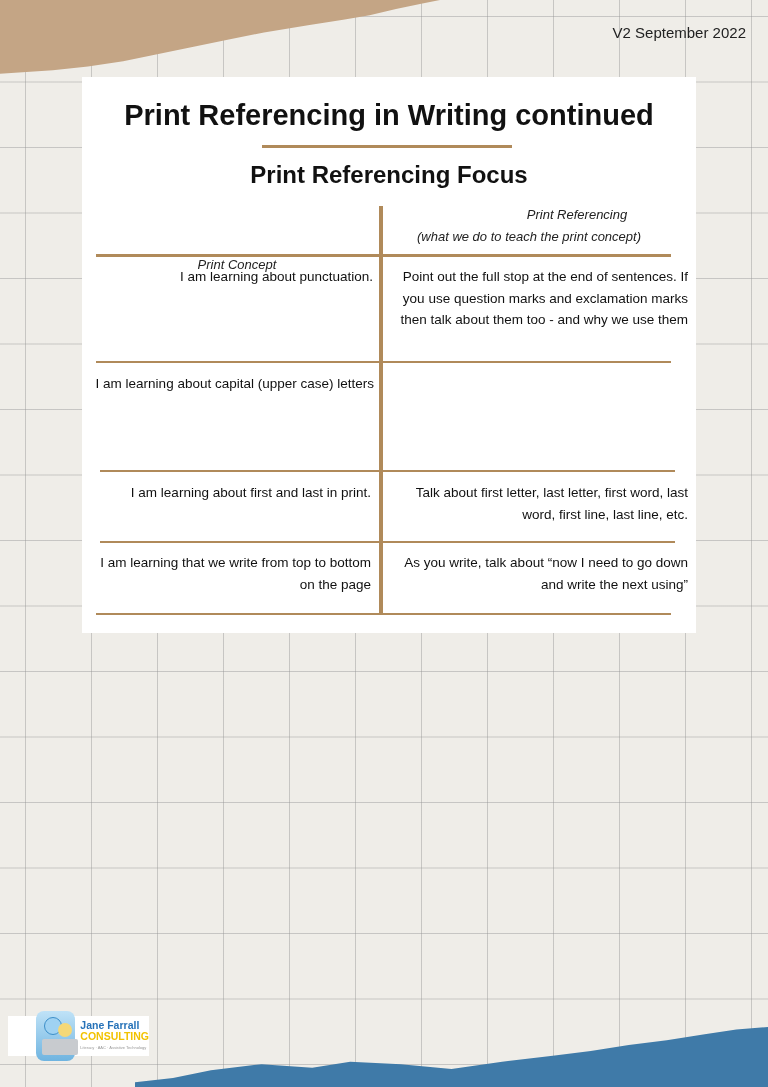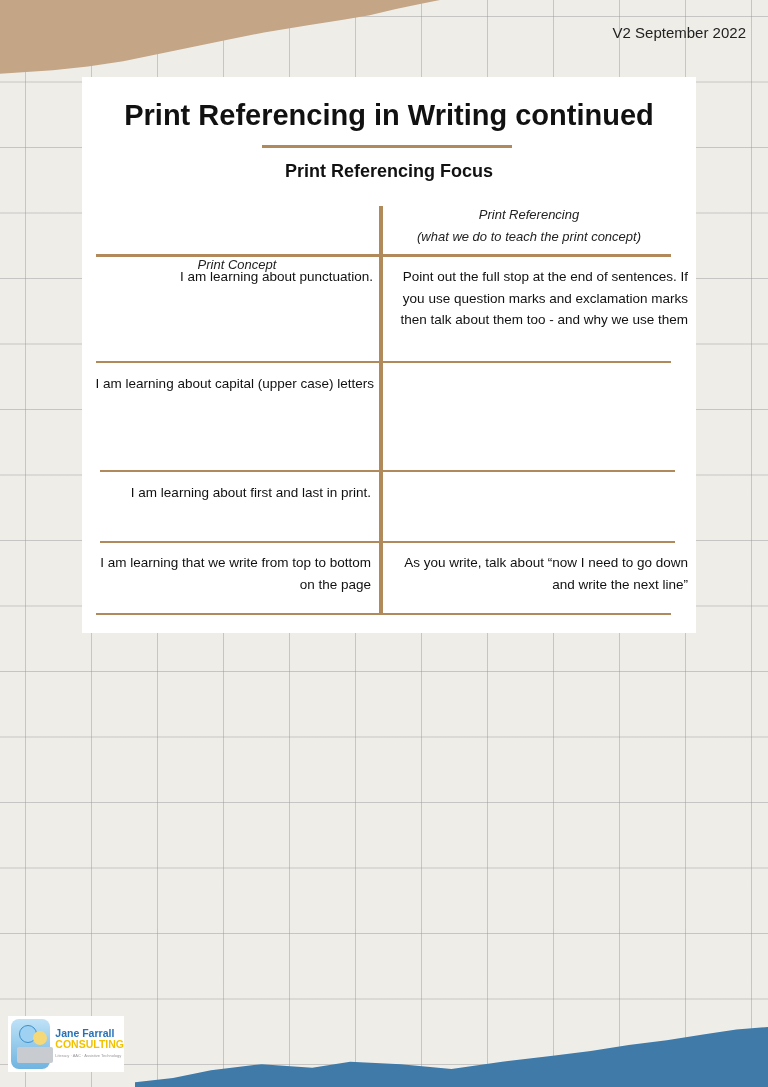--- a/index.html
+++ b/index.html
@@ -32,31 +32,31 @@
   .title {
     position:absolute; left:0; right:0; top:22px; text-align:center;
     font-size:29px; font-weight:bold; color:#111;
   }
   .title-rule {
     position:absolute; left:180px; top:145px; width:250px; height:3px; background:#b08a5a;
   }
   .title-rule { top:68px; }
   .subtitle {
     position:absolute; left:0; right:0; top:84px; text-align:center;
-    font-size:18px; font-weight:bold; color:#111;
+    font-size:24px; font-weight:bold; color:#111;
   }
   .vdiv { position:absolute; left:297px; top:129px; width:4px; height:409px; background:#b08a5a; }
   .hline { position:absolute; height:2px; background:#b08a5a; }
   .hdr {
     position:absolute; font-style:italic; font-size:13px; color:#222; text-align:center;
   }
   .cell { position:absolute; font-size:13.5px; line-height:21.5px; color:#111;text-align:right; }
   .logo {
-    position:absolute; left:8px; top:1016px; width:116px; height:56px; background:#fff;
-    display:flex; align-items:center;
+    position:absolute; left:8px; top:1016px; width:116px; height:40px; background:#fff;
+    display:flex; align-items:center;padding-left:25px;
   }
   .logo-icon {
     width:48px; height:50px; margin-left:3px; border-radius:8px;
     background:linear-gradient(#bfe2f7,#6fb4e0); position:relative;
   }
   .logo-icon .p1 { position:absolute; left:8px; top:6px; width:16px; height:16px; border-radius:50%; background:#9fd2f2; border:1px solid #3d8fc9; }
   .logo-icon .p2 { position:absolute; left:22px; top:12px; width:14px; height:14px; border-radius:50%; background:#f5d877; }
   .logo-icon .laptop { position:absolute; left:6px; top:28px; width:36px; height:16px; background:#c8cbcf; border-radius:2px; }
   .logo-text { margin-left:5px; line-height:11px; }
   .logo-text .n { color:#2672b8; font-weight:bold; font-size:10.5px; }
@@ -72,40 +72,41 @@
 <div class="version">V2 September 2022</div>
 
 <div class="card">
   <div class="title">Print Referencing in Writing continued</div>
   <div class="title-rule"></div>
   <div class="subtitle">Print Referencing Focus</div>
 
   <div class="vdiv"></div>
 
   <div class="hdr" style="left:20px;top:152px;width:270px;margin-top:28px;">Print Concept</div>
-  <div class="hdr" style="left:302px;top:130px;width:290px;">Print Referencing</div>
+  <div class="hdr" style="left:302px;top:130px;width:290px;padding-left:48px;">Print Referencing</div>
   <div class="hdr" style="left:302px;top:152px;width:290px;">(what we do to teach the print concept)</div>
 
   <div class="hline" style="left:14px;top:177px;width:575px;height:3px;"></div>
 
   <div class="cell" style="left:16px;top:189px;width:275px;">I am learning about punctuation.</div>
   <div class="cell" style="left:306px;top:189px;width:300px;">Point out the full stop at the end of sentences. If you use question marks and exclamation marks then talk about them too - and why we use them</div>
 
   <div class="hline" style="left:14px;top:284px;width:575px;"></div>
 
   <div class="cell" style="left:12px;top:296px;width:280px;">I am learning about capital (upper case) letters</div>
 
   <div class="hline" style="left:18px;top:393px;width:575px;"></div>
 
   <div class="cell" style="left:14px;top:405px;width:275px;">I am learning about first and last in print.</div>
+  <div class="cell" style="left:306px;top:405px;width:300px;">Talk about first letter, last letter, first word, last word, first line, last line, etc.</div>
 
   <div class="hline" style="left:18px;top:464px;width:575px;"></div>
 
   <div class="cell" style="left:14px;top:475px;width:275px;">I am learning that we write from top to bottom on the page</div>
-  <div class="cell" style="left:306px;top:475px;width:300px;">As you write, talk about “now I need to go down and write the next line”</div>
+  <div class="cell" style="left:306px;top:475px;width:300px;">As you write, talk about “now I need to go down and write the next using”</div>
 
   <div class="hline" style="left:14px;top:536px;width:575px;"></div>
 </div>
 
 <div class="logo">
   <div class="logo-icon">
     <div class="p1"></div>
       <div class="p2"></div>
       <div class="laptop"></div>
   </div>

